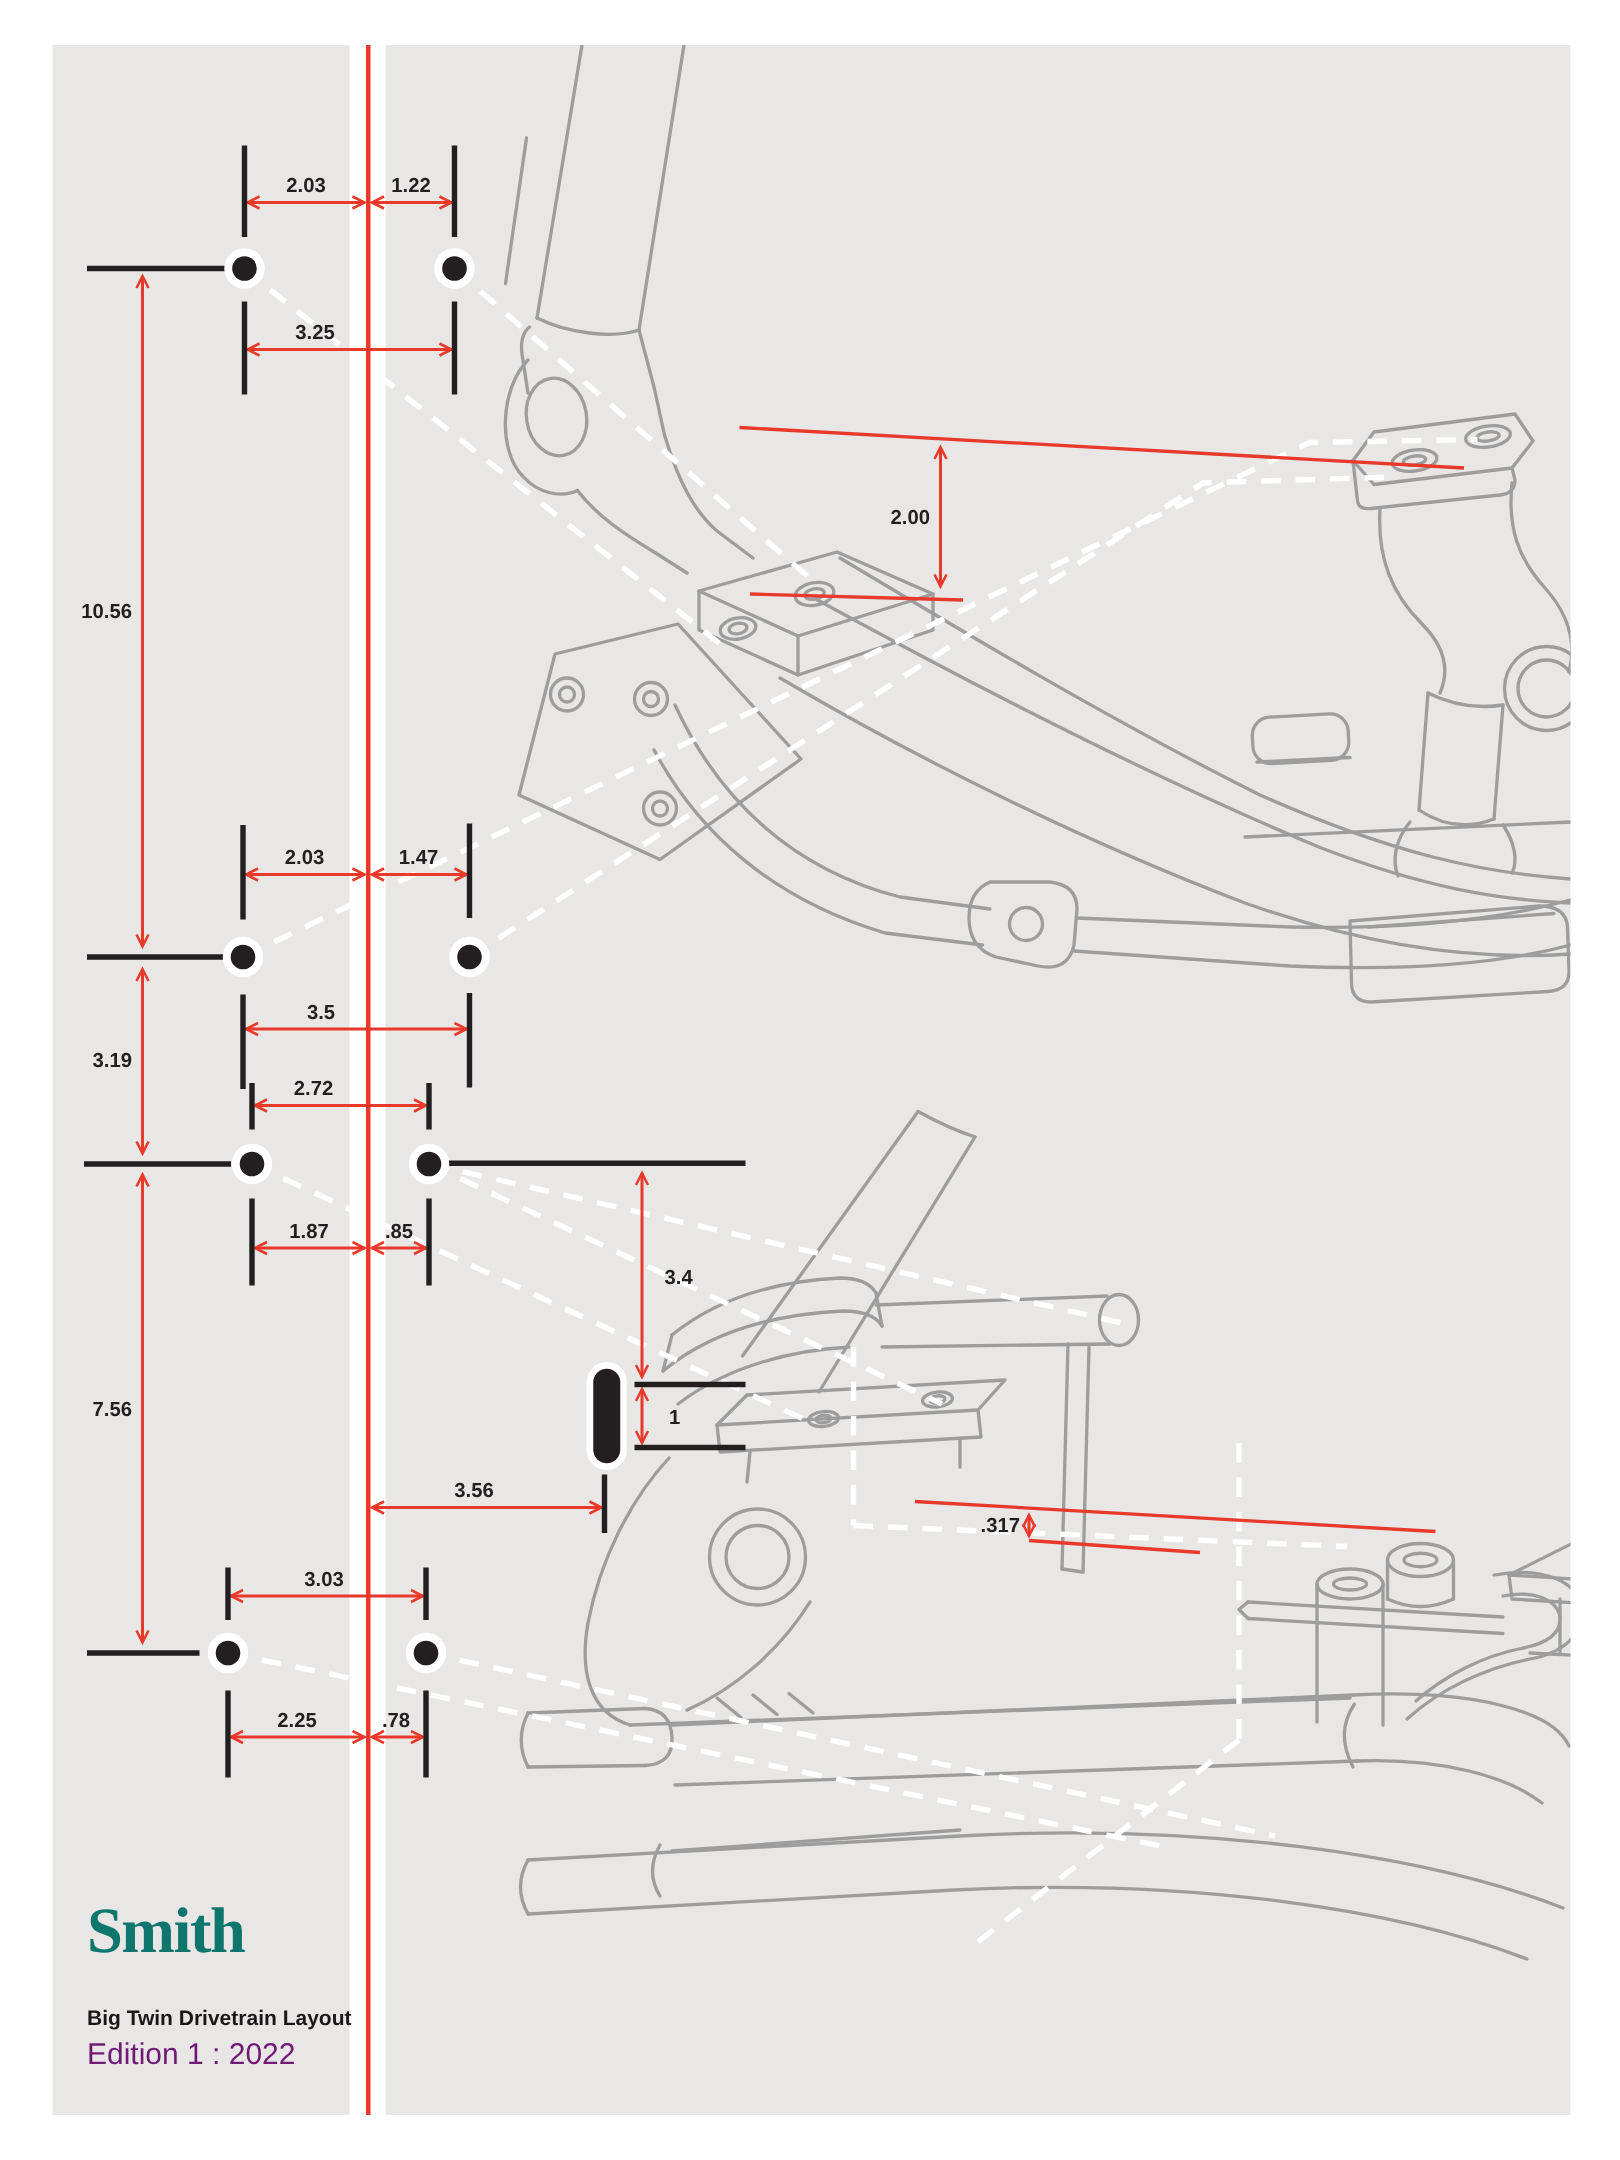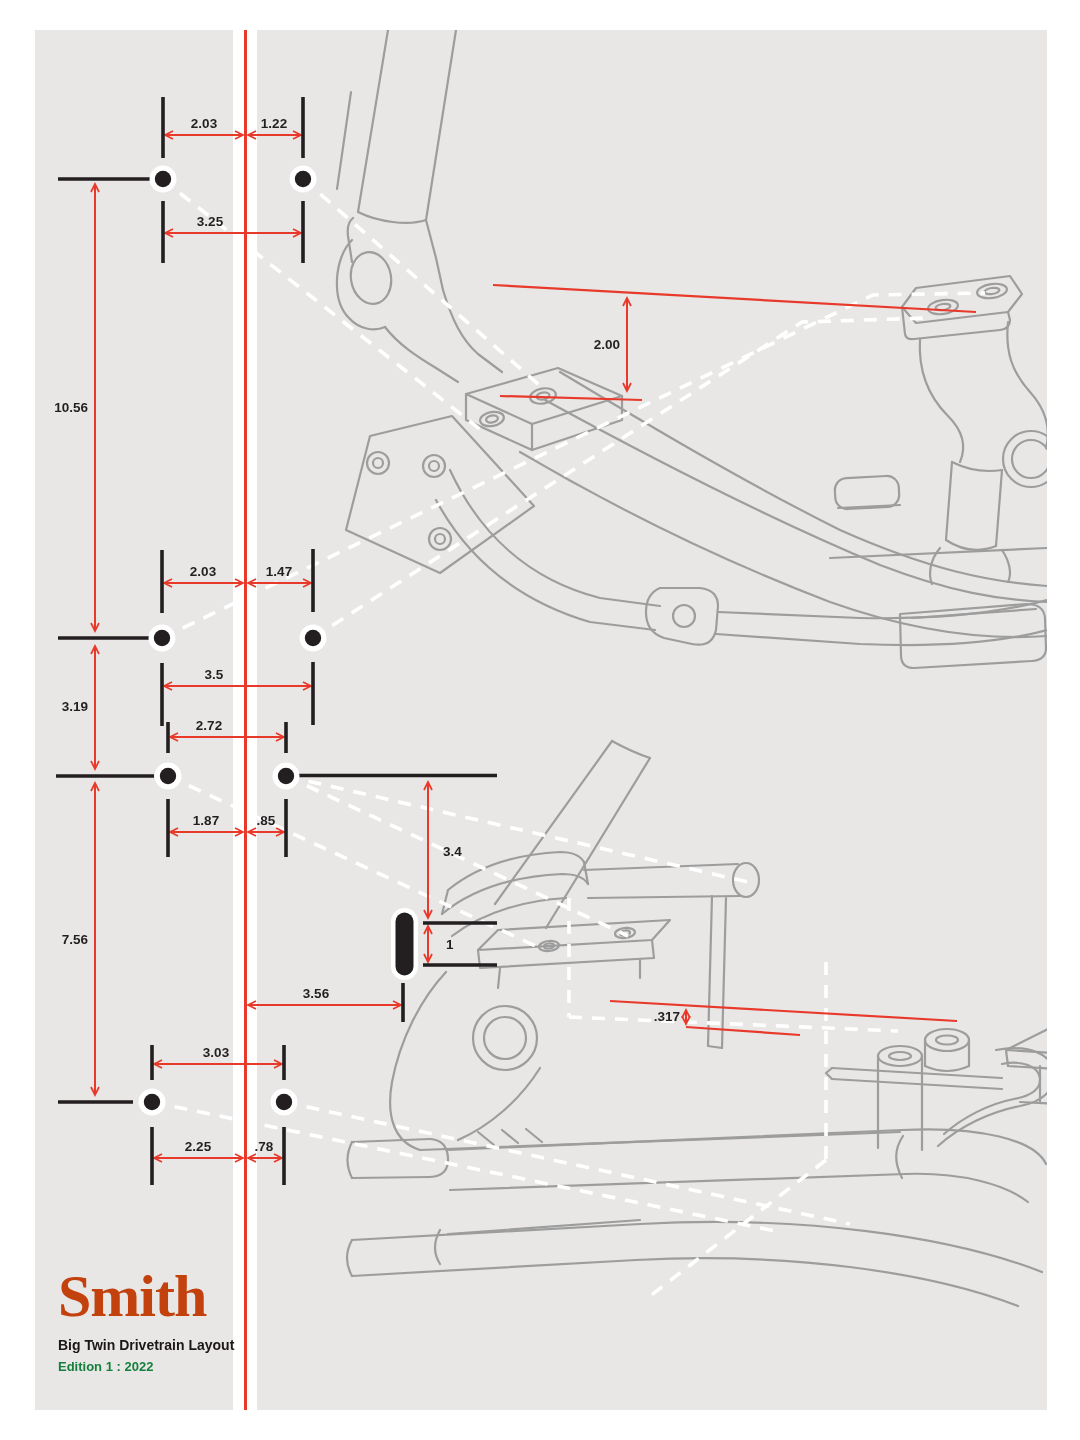--- a/index.html
+++ b/index.html
@@ -6,23 +6,23 @@
   body{width:1080px;height:1440px;position:relative;overflow:hidden;
        font-family:"Liberation Sans", sans-serif;}
   svg{position:absolute;left:0;top:0;}
   .art{fill:none;stroke:#9d9d9d;stroke-width:2.2;stroke-linecap:round;stroke-linejoin:round;}
   .dash{fill:none;stroke:#ffffff;stroke-width:3.6;stroke-dasharray:13 10;stroke-linecap:butt;}
   .dim{fill:none;stroke:#e8392b;stroke-width:2;}
   .ref{fill:none;stroke:#e8392b;stroke-width:2.2;}
   .xh{fill:none;stroke:#231f20;stroke-width:3.6;}
   .lbl{font-family:"Liberation Sans", sans-serif;font-size:13.5px;font-weight:bold;fill:#231f20;}
   .footer-brand{position:absolute;left:58px;top:1266px;font-family:"Liberation Serif", serif;
-     font-size:60px;font-weight:700;color:#c2410c;letter-spacing:-1px;line-height:1;}
+     font-size:43px;font-weight:700;color:#0f766e;letter-spacing:-1px;line-height:1;}
   .footer-sub{position:absolute;left:58px;top:1337px;font-size:14px;font-weight:bold;color:#1b1718;}
-  .footer-ed{position:absolute;left:58px;top:1359px;font-size:13px;font-weight:700;color:#15803d;}
+  .footer-ed{position:absolute;left:58px;top:1359px;font-size:20px;font-weight:400;color:#701a75;}
 </style>
 </head>
 <body>
 
 <svg width="1080" height="1440" viewBox="0 0 1080 1440">
   <defs>
     <marker id="arw" markerUnits="userSpaceOnUse" markerWidth="12" markerHeight="12" refX="9" refY="5" orient="auto-start-reverse">
       <path d="M1,1 L9,5 L1,9" fill="none" stroke="#e8392b" stroke-width="1.7"></path>
     </marker>
     <clipPath id="panelR">

